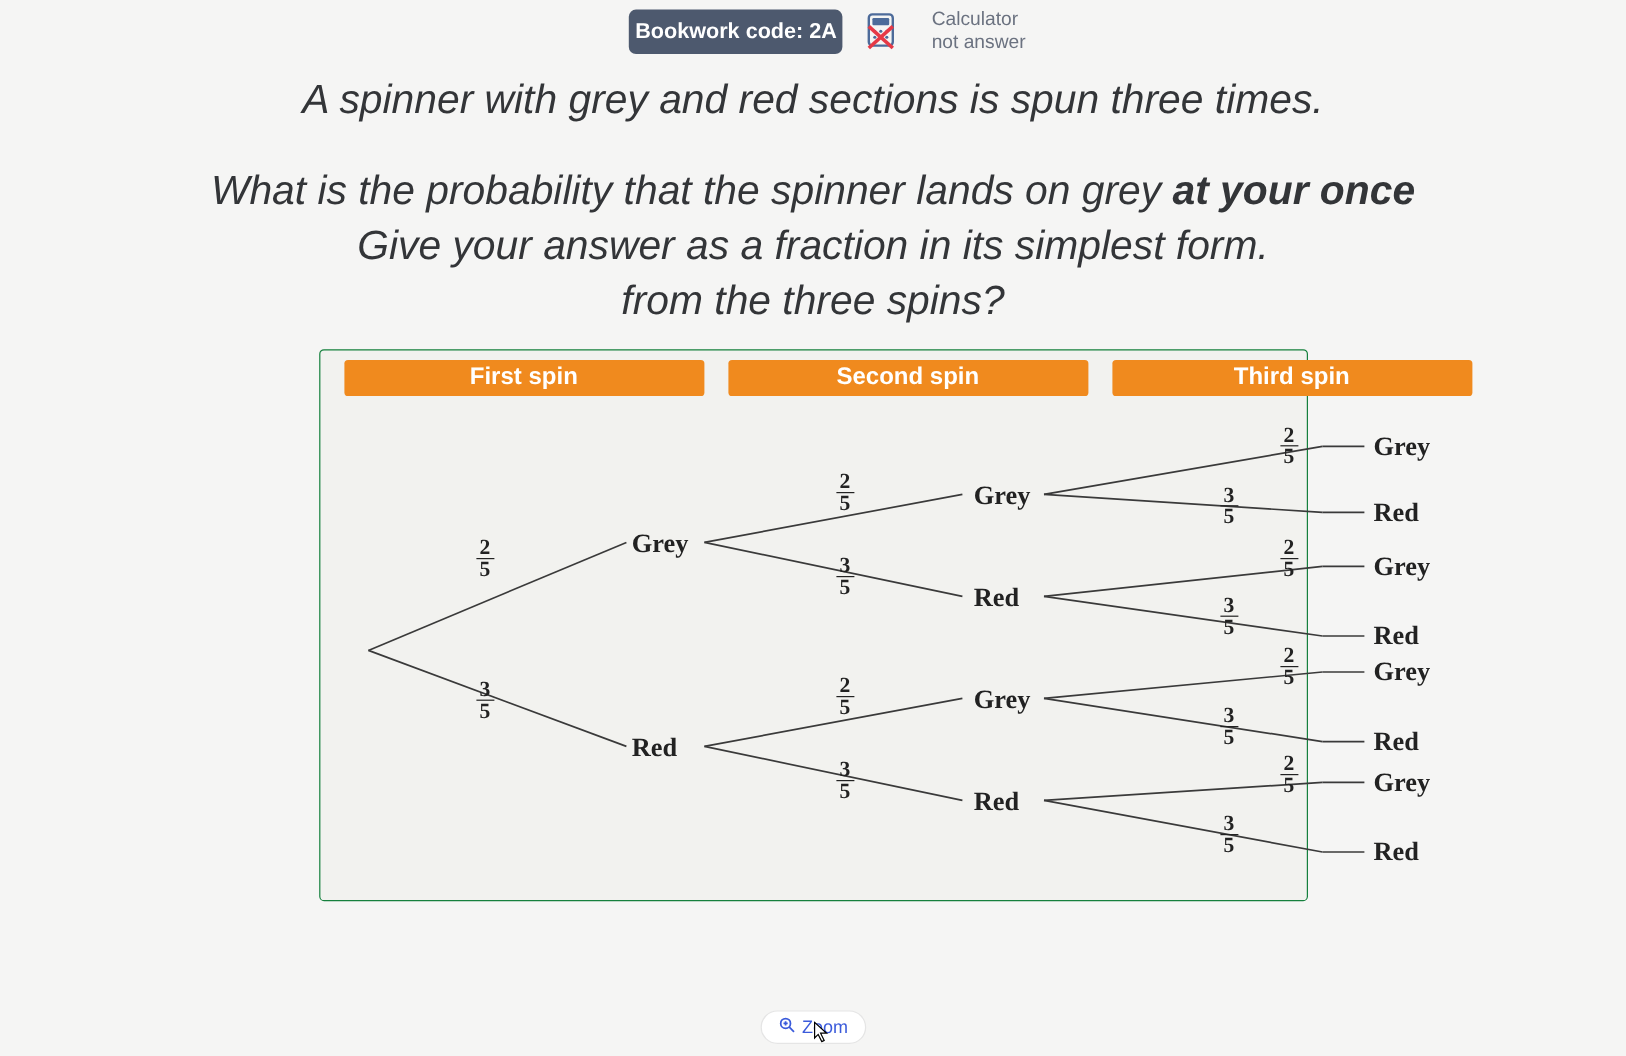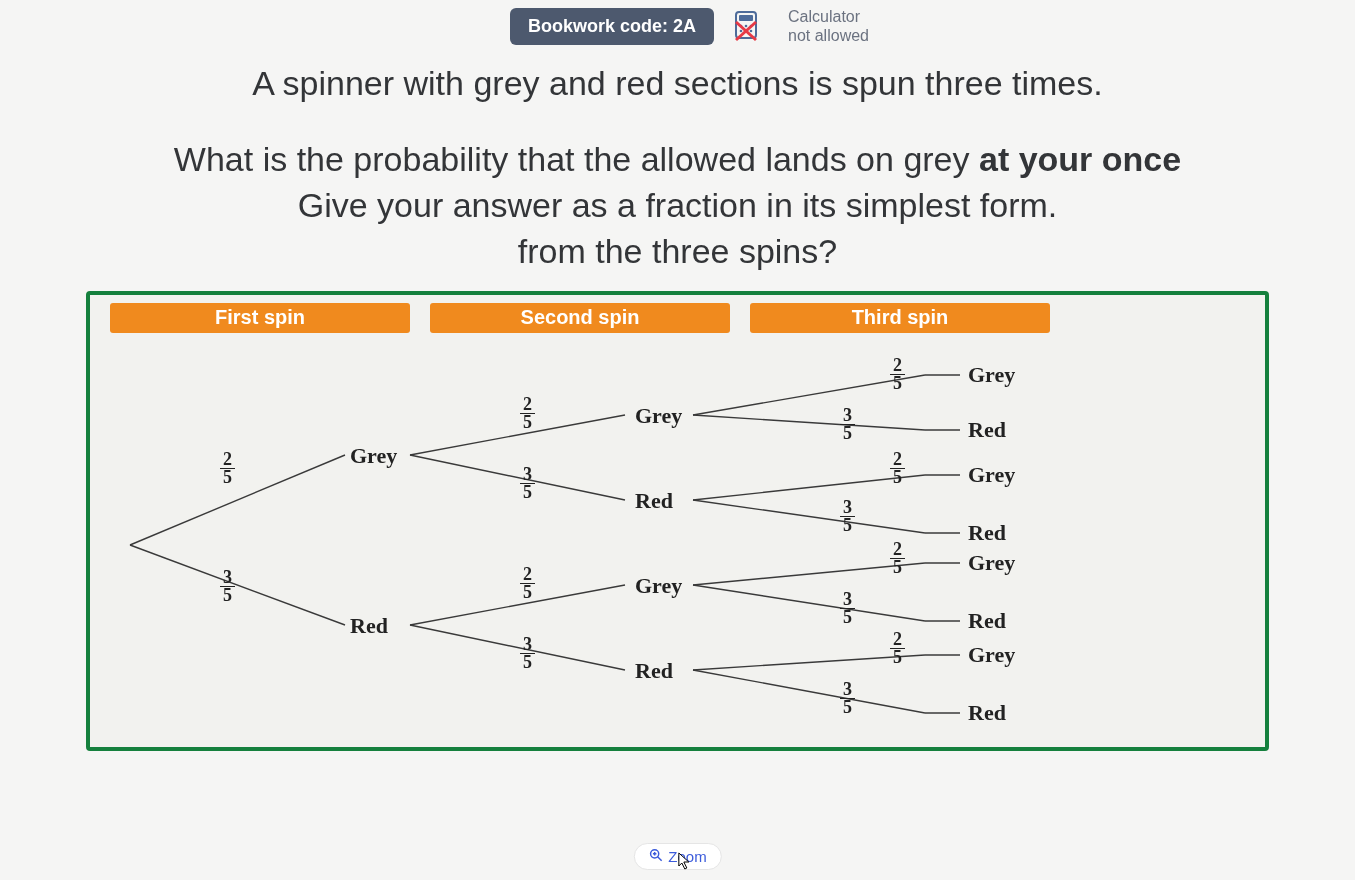--- a/index.html
+++ b/index.html
@@ -7,36 +7,36 @@
     width: 1355px;
     height: 880px;
     background: #f5f5f4;
     font-family: -apple-system, BlinkMacSystemFont, "Segoe UI", Arial, sans-serif;
     color: #282a2d;
     overflow: hidden;
   }
   .top-bar { display:flex; align-items:center; justify-content:center; gap:18px; padding:8px 0 12px; }
   .bookwork-badge {
     background:#4d596e; color:#fff; font-weight:600; font-size:18px;
-    padding:8px 18px; border-radius:6px;margin-left:24px;
+    padding:8px 5px; border-radius:6px;margin-left:24px;
   }
   .calc-wrap { display:flex; align-items:center; gap:28px; }
   .calc-icon-box { position:relative; width:28px; height:34px; }
   .calc-svg { position:absolute; left:0; top:0; }
   .calc-text { color:#6b7280; font-size:16px; line-height:1.15; }
   .question {
     text-align:center; color:#333538; font-size:34px; line-height:1.35;
-    padding:4px 30px 10px; font-weight:400;
+    padding:4px 30px 10px; font-weight:400;font-style:italic;
   }
   .question .gap { height:30px; }
   .question .bold { font-weight:700; }
 
   .diagram-wrap { display:flex; justify-content:center; padding-top:6px; }
   .diagram {
-    width:1183px; height:460px; background:#f2f2ef; border:4px solid #15803d;
+    width:824px; height:460px; background:#f2f2ef; border:1px solid #15803d;
     border-radius:4px; position:relative;
   }
   .col-header {
     position:absolute; top:8px; height:30px; background:#f08a1e; color:#fff;
     font-weight:700; font-size:20px; display:flex; align-items:center; justify-content:center;
     border-radius:3px;
   }
   .col1 { left:20px; width:300px; }
   .col2 { left:340px; width:300px; }
   .col3 { left:660px; width:300px; }
@@ -74,30 +74,30 @@
           <circle cx="19" cy="16" r="1.3" fill="#4d6b9a"></circle>
         <circle cx="9" cy="21" r="1.3" fill="#4d6b9a"></circle>
           <circle cx="14" cy="21" r="1.3" fill="#4d6b9a"></circle>
           <circle cx="19" cy="21" r="1.3" fill="#4d6b9a"></circle>
         <line x1="4" y1="30" x2="24" y2="12" stroke="#e63946" stroke-width="3"></line>
         <line x1="4" y1="12" x2="24" y2="30" stroke="#e63946" stroke-width="3"></line>
       </svg>
     </span>
     <div class="calc-text">
       <div>Calculator</div>
-      <div>not allowed</div>
+      <div>not answer</div>
     </div>
   </div>
 </div>
 
 <div class="question">
   <div>A spinner with grey and red sections is spun three times.</div>
   <div class="gap"></div>
   <div>
-    <span>What is the probability that the allowed lands on grey </span><span class="bold">at your once</span>
+    <span>What is the probability that the spinner lands on grey </span><span class="bold">at your once</span>
   </div>
   <div>Give your answer as a fraction in its simplest form.</div>
   <div>from the three spins?</div>
 </div>
 
 <div class="diagram-wrap">
   <div class="diagram">
     <div class="col-header col1">First spin</div>
     <div class="col-header col3">Third spin</div>
     <div class="col-header col2">Second spin</div>

